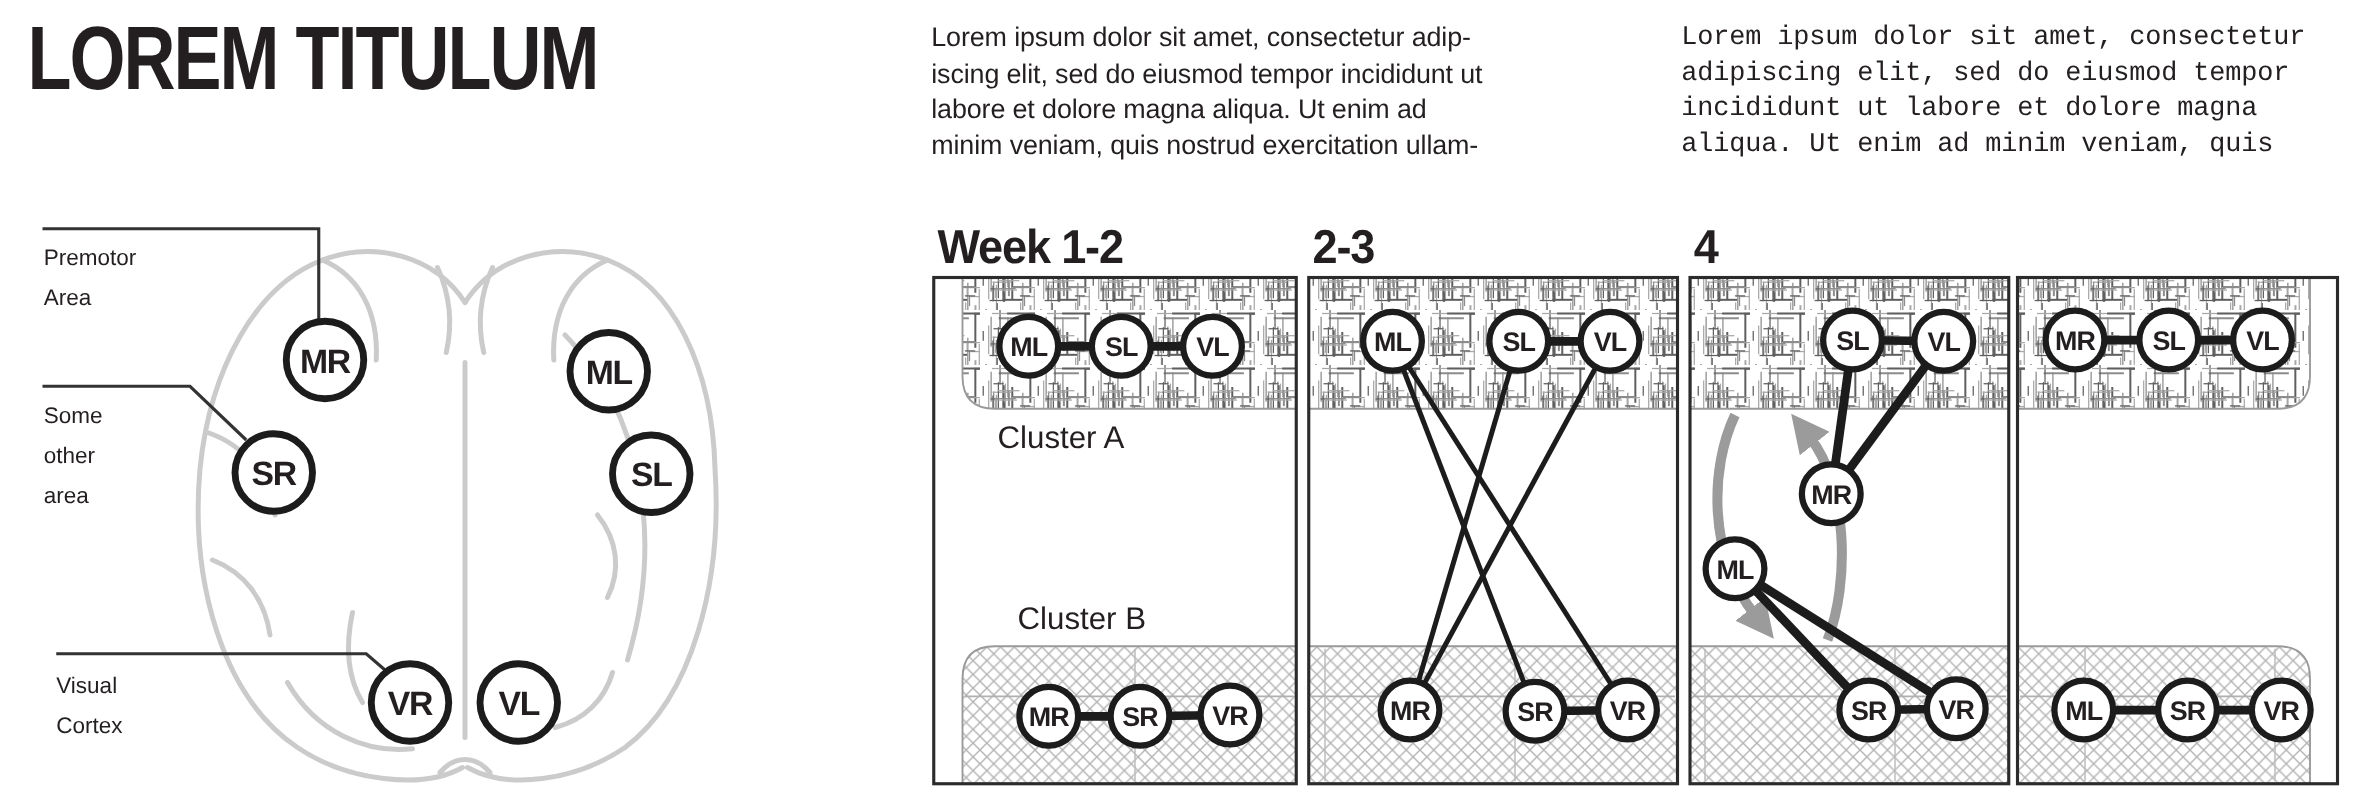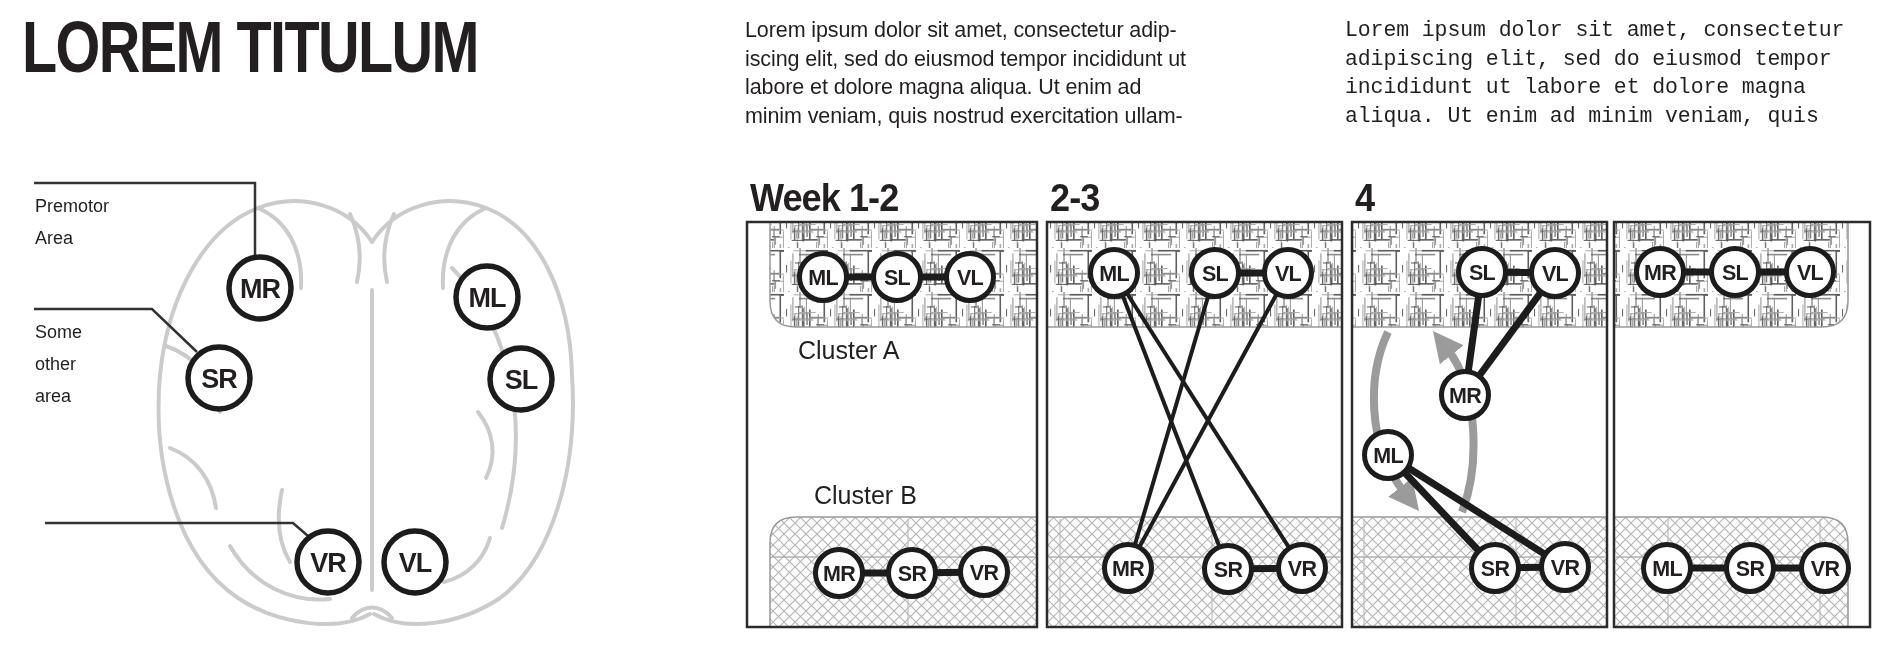--- a/index.html
+++ b/index.html
@@ -93,20 +93,22 @@
         <g>
           <circle cx="395" cy="412" r="31" fill="#ffffff" stroke="#1c1c1c" stroke-width="5.5"></circle>
           <text x="395" y="413" text-anchor="middle" dominant-baseline="central" font-size="27" font-weight="700" letter-spacing="-1" fill="#231f20" font-family="&quot;Liberation Sans&quot;,sans-serif">VL</text>
         </g>
       </svg>
       <div class="brain-label" style="left: 15px; top: 40px;">Premotor
 Area</div>
       <div class="brain-label" style="left: 15px; top: 166px;">Some
 other
 area</div>
+      <div class="brain-label" style="left: 25px; top: 382px;">Visual
+Cortex</div>
     </div>
   <div class="strip" id="strip">
       <svg width="1142" height="487">
         <defs>
           <pattern id="pA" width="44" height="44" patternUnits="userSpaceOnUse">
             <rect width="44" height="44" fill="#ffffff"></rect>
             <line x1="13.167650705747144" y1="23.860847961092766" x2="13.167650705747144" y2="50.60268594864881" stroke="#a8a8a8" stroke-width="1"></line>
             <line x1="40.27437021223566" y1="3.280626298524731" x2="40.27437021223566" y2="30.22808898576912" stroke="#5f5f5f" stroke-width="1.6"></line>
             <line x1="2.5975008022959813" y1="16.89883650136126" x2="2.5975008022959813" y2="24.50390709261592" stroke="#5f5f5f" stroke-width="1"></line>
             <line x1="35.6214661764081" y1="32.61384250252221" x2="35.6214661764081" y2="40.88810159353917" stroke="#8c8c8c" stroke-width="1"></line>

